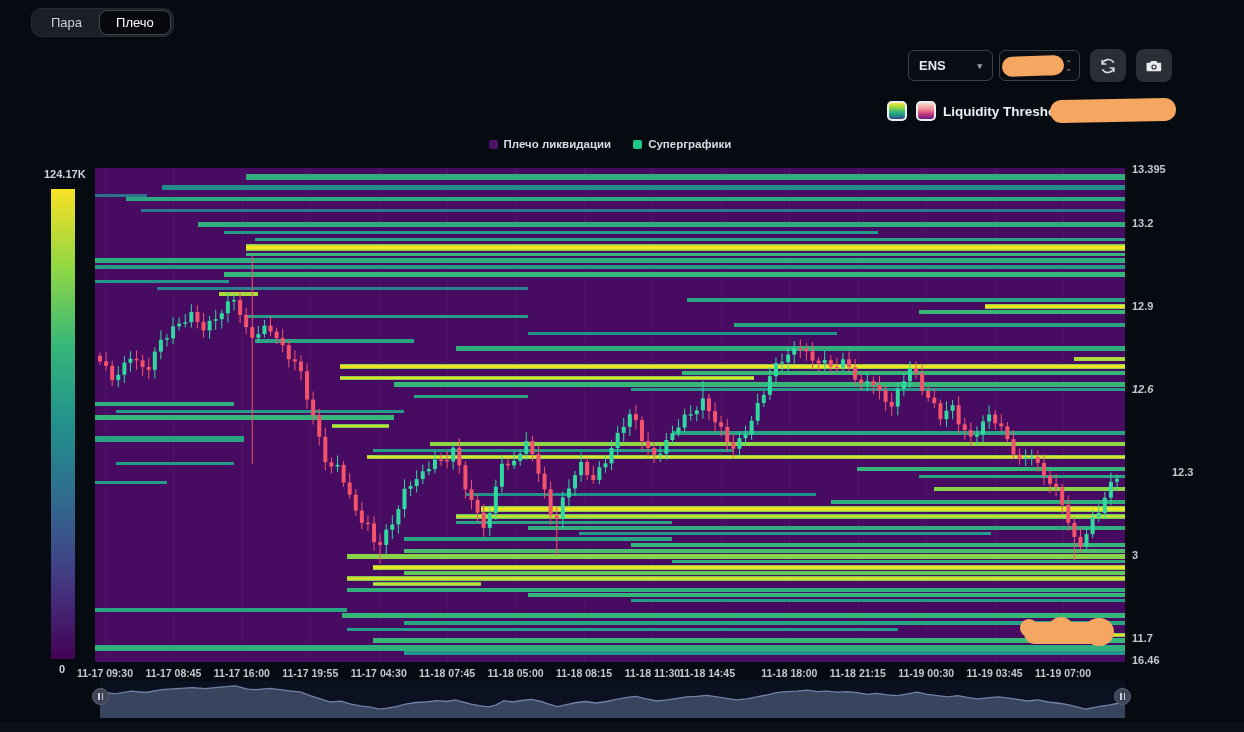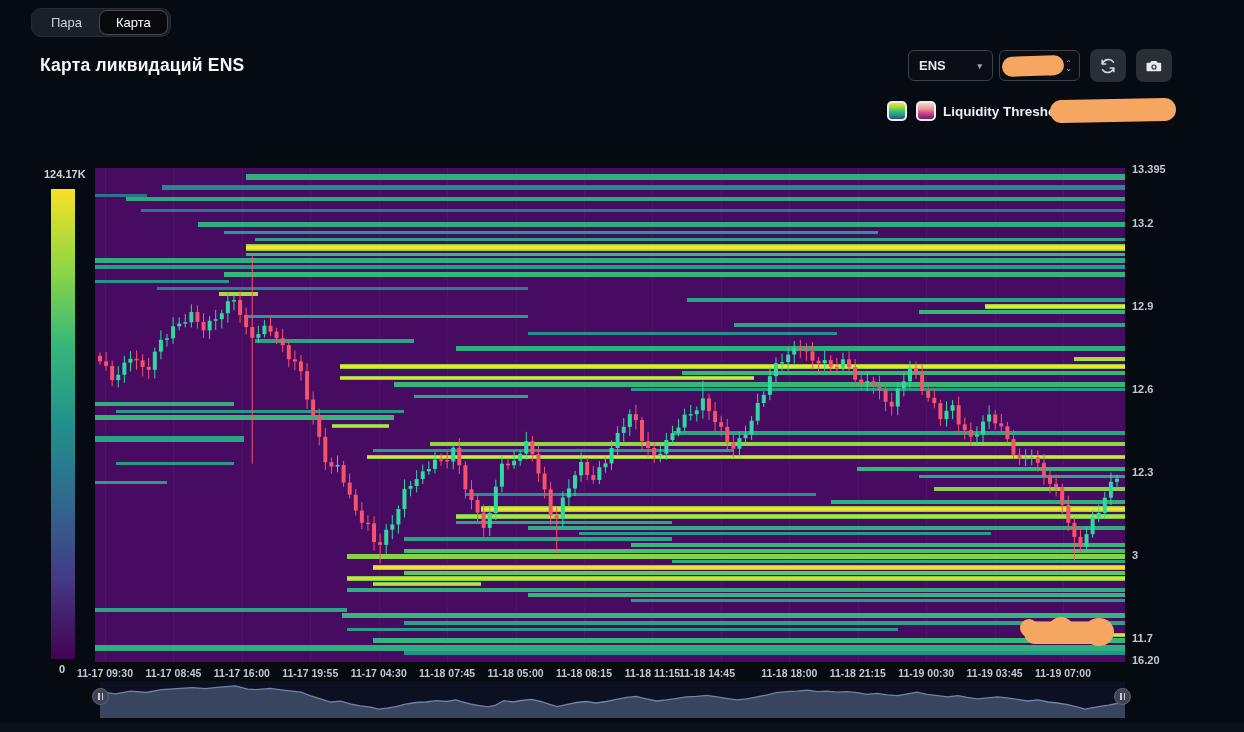--- a/index.html
+++ b/index.html
@@ -61,24 +61,23 @@
   .nav-handle i{display:block;width:1.5px;height:7px;background:#c9ced9;}
   .bottom-strip{position:absolute;left:0;top:722px;width:1244px;height:10px;background:#0c1118;}
 </style>
 </head>
 <body>
 
 <div id="app">
 
   <div class="tabbar">
     <div class="tab">Пара</div>
-    <div class="tab active">Карта</div>
+    <div class="tab active">Плечо</div>
   </div>
 
-  <div class="page-title">Карта ликвидаций ENS</div>
 
   <div class="select">
     <span>ENS</span>
     <span class="caret">▾</span>
   </div>
   <div class="stepper">
     <span class="arrows">
       <span>⌃</span>
         <span>⌄</span>
     </span>
@@ -101,20 +100,30 @@
       <circle cx="9" cy="10" r="2.6" fill="#2a2e35"></circle>
       <circle cx="9" cy="10" r="1.4" fill="#e8eaee"></circle>
     </svg>
   </button>
 
   <div class="swatch viridis"></div>
   <div class="swatch magma"></div>
   <div class="threshold-label">Liquidity Threshold =</div>
   <div class="redact" style="left:1050px;top:99px;width:126px;height:23px;transform:rotate(-1deg);"></div>
 
+  <div class="legend">
+    <div class="legend-item">
+      <span class="legend-swatch" id="lgsw0" style="background: rgb(74, 20, 101);"></span>
+      <span>Плечо ликвидации</span>
+    </div>
+    <div class="legend-item">
+      <span class="legend-swatch" id="lgsw1" style="background: rgb(31, 201, 133);"></span>
+      <span>Суперграфики</span>
+    </div>
+  </div>
 
   <div class="cb-max">124.17K</div>
   <div class="colorbar" id="colorbar" style="background: linear-gradient(rgb(248, 225, 37), rgb(144, 215, 67), rgb(53, 183, 121), rgb(33, 145, 140), rgb(49, 104, 142), rgb(68, 57, 131), rgb(68, 1, 84));"></div>
   <div class="cb-min">0</div>
 
   <div class="plot" id="plot">
       <div class="gridline" style="left: 10px;"></div>
       <div class="gridline" style="left: 78.43px;"></div>
       <div class="gridline" style="left: 146.86px;"></div>
       <div class="gridline" style="left: 215.29px;"></div>
@@ -537,36 +546,36 @@
         <line x1="1015.9101796407185" x2="1015.9101796407185" y1="304.6214019745371" y2="337.1502063077014" stroke="#2fd9a0" stroke-width="1"></line>
         <rect x="1013.9101796407185" y="313.7992645011055" width="4" height="15.90225419586045" fill="#2fd9a0"></rect>
         <line x1="1022" x2="1022" y1="306.7384119958841" y2="322.1645665675262" stroke="#2fd9a0" stroke-width="1"></line>
         <rect x="1020" y="310.76653687935664" width="4" height="3.0327276217488475" fill="#2fd9a0"></rect>
       </svg>
     </div>
   <div id="price-axis">
       <div class="price-label" style="top: 169.043px;">13.395</div>
       <div class="price-label" style="top: 223px;">13.2</div>
       <div class="price-label" style="top: 306.01px;">12.9</div>
-      <div class="price-label" style="top: 389.02px;">12.6</div>
-      <div class="price-label" style="top: 472.03px;">12.3</div>
+      <div class="price-label" style="top: 389.02px; font-style: italic;">12.6</div>
+      <div class="price-label" style="top: 472.03px; margin-left: 40px;">12.3</div>
       <div class="price-label" style="top: 555.04px;">3</div>
       <div class="price-label" style="top: 638.05px;">11.7</div>
-      <div class="price-label" style="top: 660.186px;">16.20</div>
+      <div class="price-label" style="top: 660.186px;">16.46</div>
     </div>
   <div id="time-axis">
       <div class="time-label" style="left: 105px;">11-17 09:30</div>
       <div class="time-label" style="left: 173.43px;">11-17 08:45</div>
       <div class="time-label" style="left: 241.86px;">11-17 16:00</div>
       <div class="time-label" style="left: 310.29px;">11-17 19:55</div>
       <div class="time-label" style="left: 378.72px;">11-17 04:30</div>
       <div class="time-label" style="left: 447.15px;">11-18 07:45</div>
       <div class="time-label" style="left: 515.58px;">11-18 05:00</div>
       <div class="time-label" style="left: 584.01px;">11-18 08:15</div>
-      <div class="time-label" style="left: 652.44px;">11-18 11:15</div>
+      <div class="time-label" style="left: 652.44px;">11-18 11:30</div>
       <div class="time-label" style="left: 707px;">11-18 14:45</div>
       <div class="time-label" style="left: 789.3px;">11-18 18:00</div>
       <div class="time-label" style="left: 857.73px;">11-18 21:15</div>
       <div class="time-label" style="left: 926.16px;">11-19 00:30</div>
       <div class="time-label" style="left: 994.59px;">11-19 03:45</div>
       <div class="time-label" style="left: 1063.02px;">11-19 07:00</div>
     </div>
 
   <div class="redact" style="left:1024px;top:622px;width:88px;height:22px;border-radius:11px;">
     <span class="bump" style="left:-4px;top:-3px;width:18px;height:18px;"></span>

